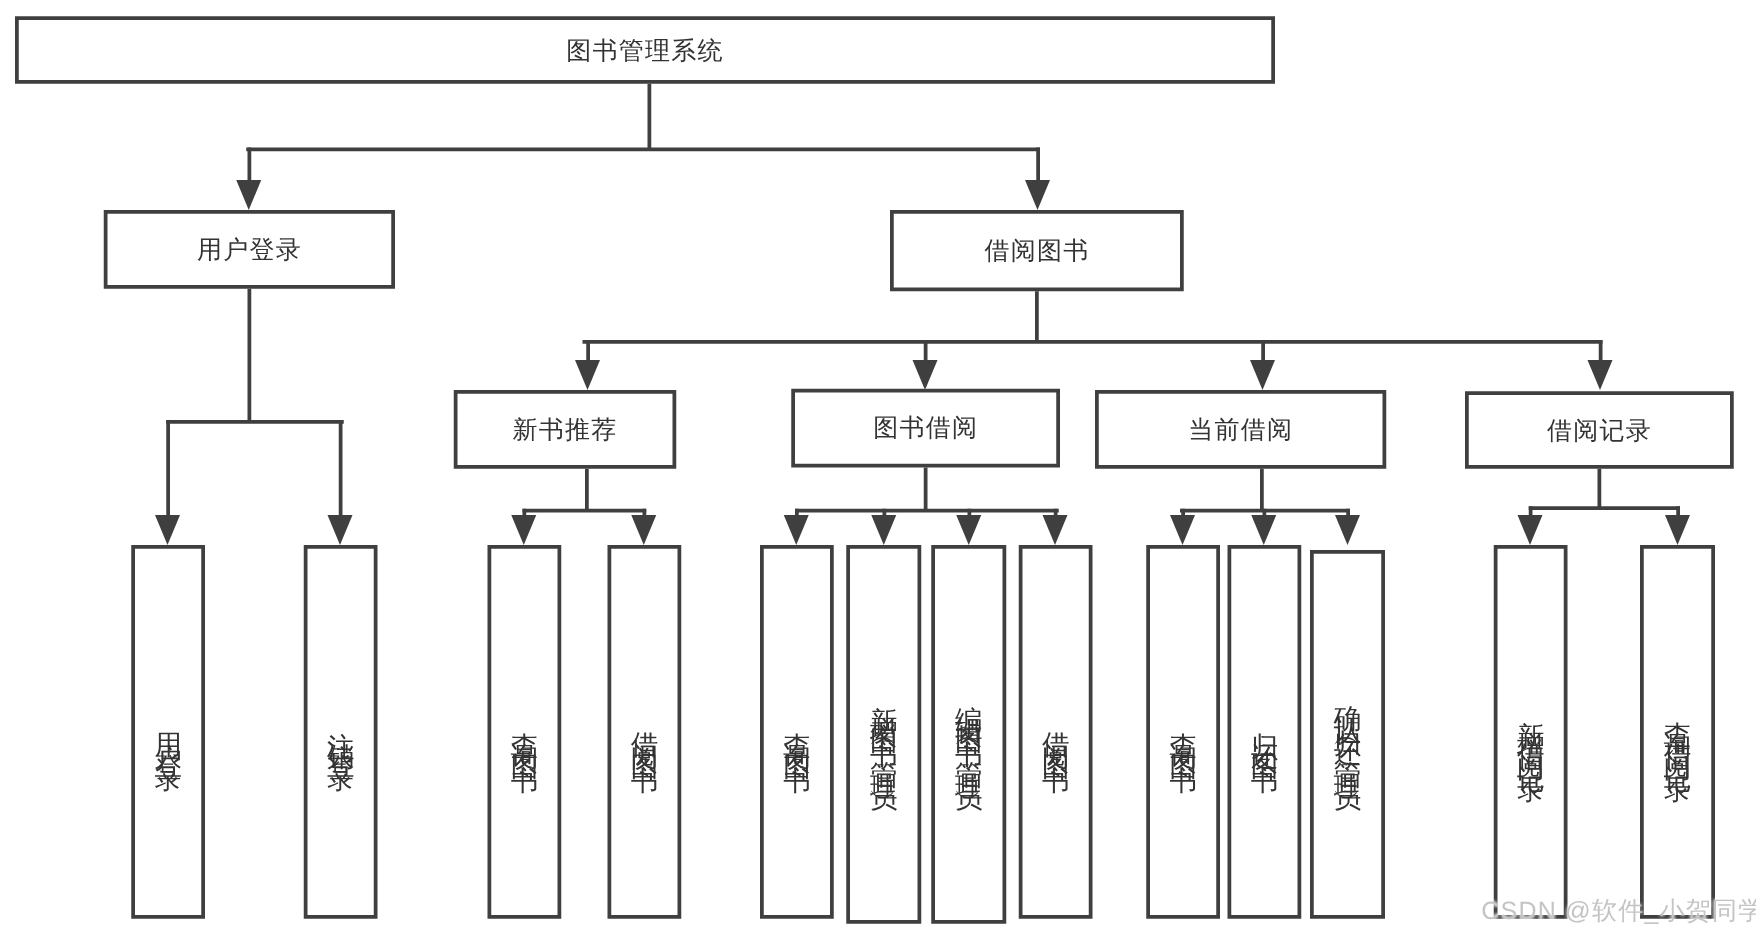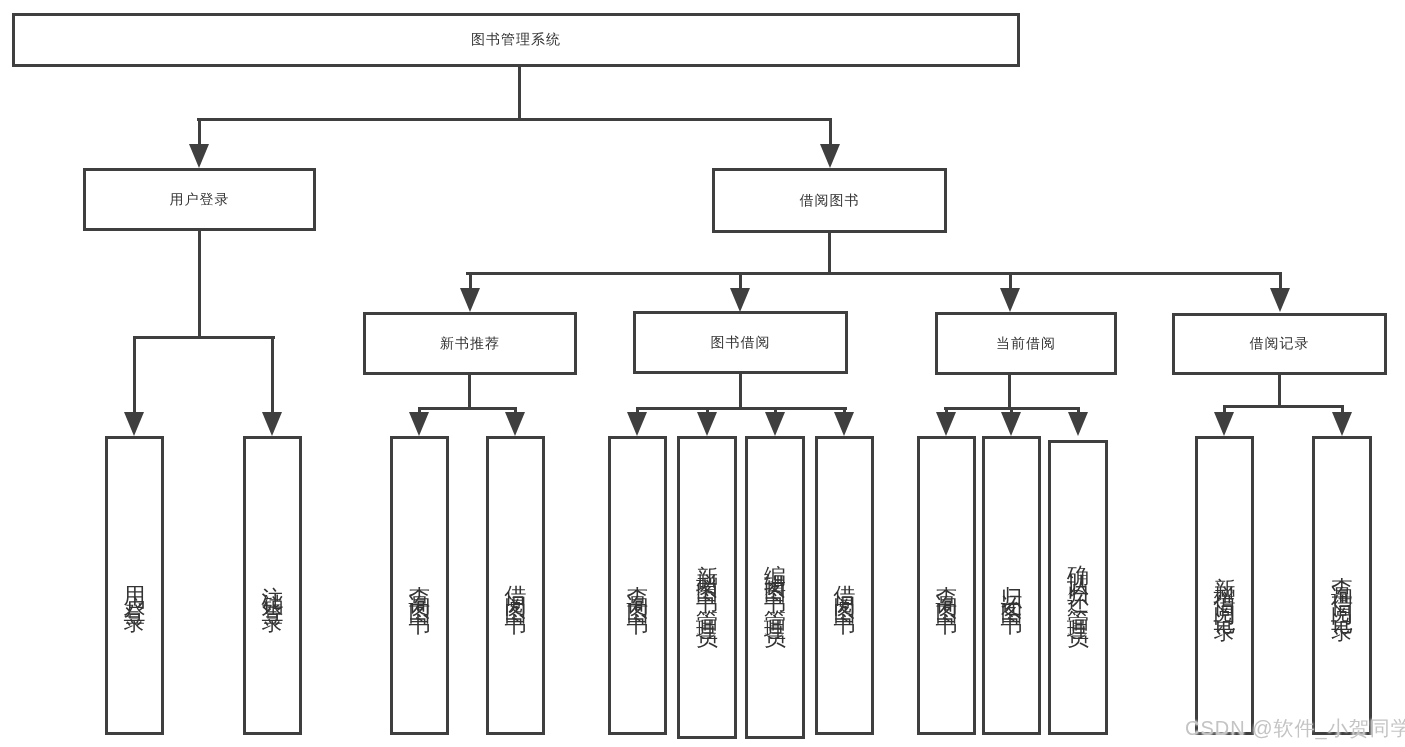--- a/index.html
+++ b/index.html
@@ -10,21 +10,21 @@
     --watermark:#c4c4c4;
   }
   html,body{margin:0;padding:0;background:#fff;}
   .canvas{
     position:relative;width:1405px;height:747px;background:var(--box-background);
     overflow:hidden;font-family:"Liberation Sans","DejaVu Sans",sans-serif;color:var(--text);
   }
   .box{
     position:absolute;box-sizing:border-box;border:3px solid var(--box-border);
     background:var(--box-background);display:flex;align-items:center;justify-content:center;
-    font-size:14px;letter-spacing:1px;z-index:2;
+    font-size:20px;letter-spacing:1px;z-index:2;
   }
   .leaf{
     writing-mode:vertical-rl;text-orientation:mixed;font-size:22px;letter-spacing:9px;
   }
   .hline{position:absolute;height:3px;background:var(--line);z-index:1;}
   .vline{position:absolute;width:3px;background:var(--line);z-index:1;}
   .arrowc{position:absolute;width:20px;margin-left:-10px;z-index:1;}
   .arrowc::before{
     content:"";position:absolute;left:8.5px;top:0;width:3px;
     height:calc(100% - 20px);background:var(--line);
@@ -83,27 +83,27 @@
     <span>图书管理系统</span>
   </div>
 
   <div class="box" style="left:83px;top:168px;width:233px;height:63px">
     <span>用户登录</span>
   </div>
   <div class="box" style="left:712px;top:168px;width:235px;height:65px">
     <span>借阅图书</span>
   </div>
 
-  <div class="box" style="left:363px;top:312px;width:214px;height:63px">
+  <div class="box" style="left:363px;top:312px;width:178px;height:63px">
     <span>新书推荐</span>
   </div>
   <div class="box" style="left:633px;top:311px;width:215px;height:63px">
     <span>图书借阅</span>
   </div>
-  <div class="box" style="left:935px;top:312px;width:182px;height:63px">
+  <div class="box" style="left:876px;top:312px;width:233px;height:63px">
     <span>当前借阅</span>
   </div>
   <div class="box" style="left:1172px;top:313px;width:215px;height:62px">
     <span>借阅记录</span>
   </div>
 
   <div class="box leaf" style="left:105px;top:436px;width:59px;height:299px">
     <span>用户登录</span>
   </div>
   <div class="box leaf" style="left:243px;top:436px;width:59px;height:299px">

